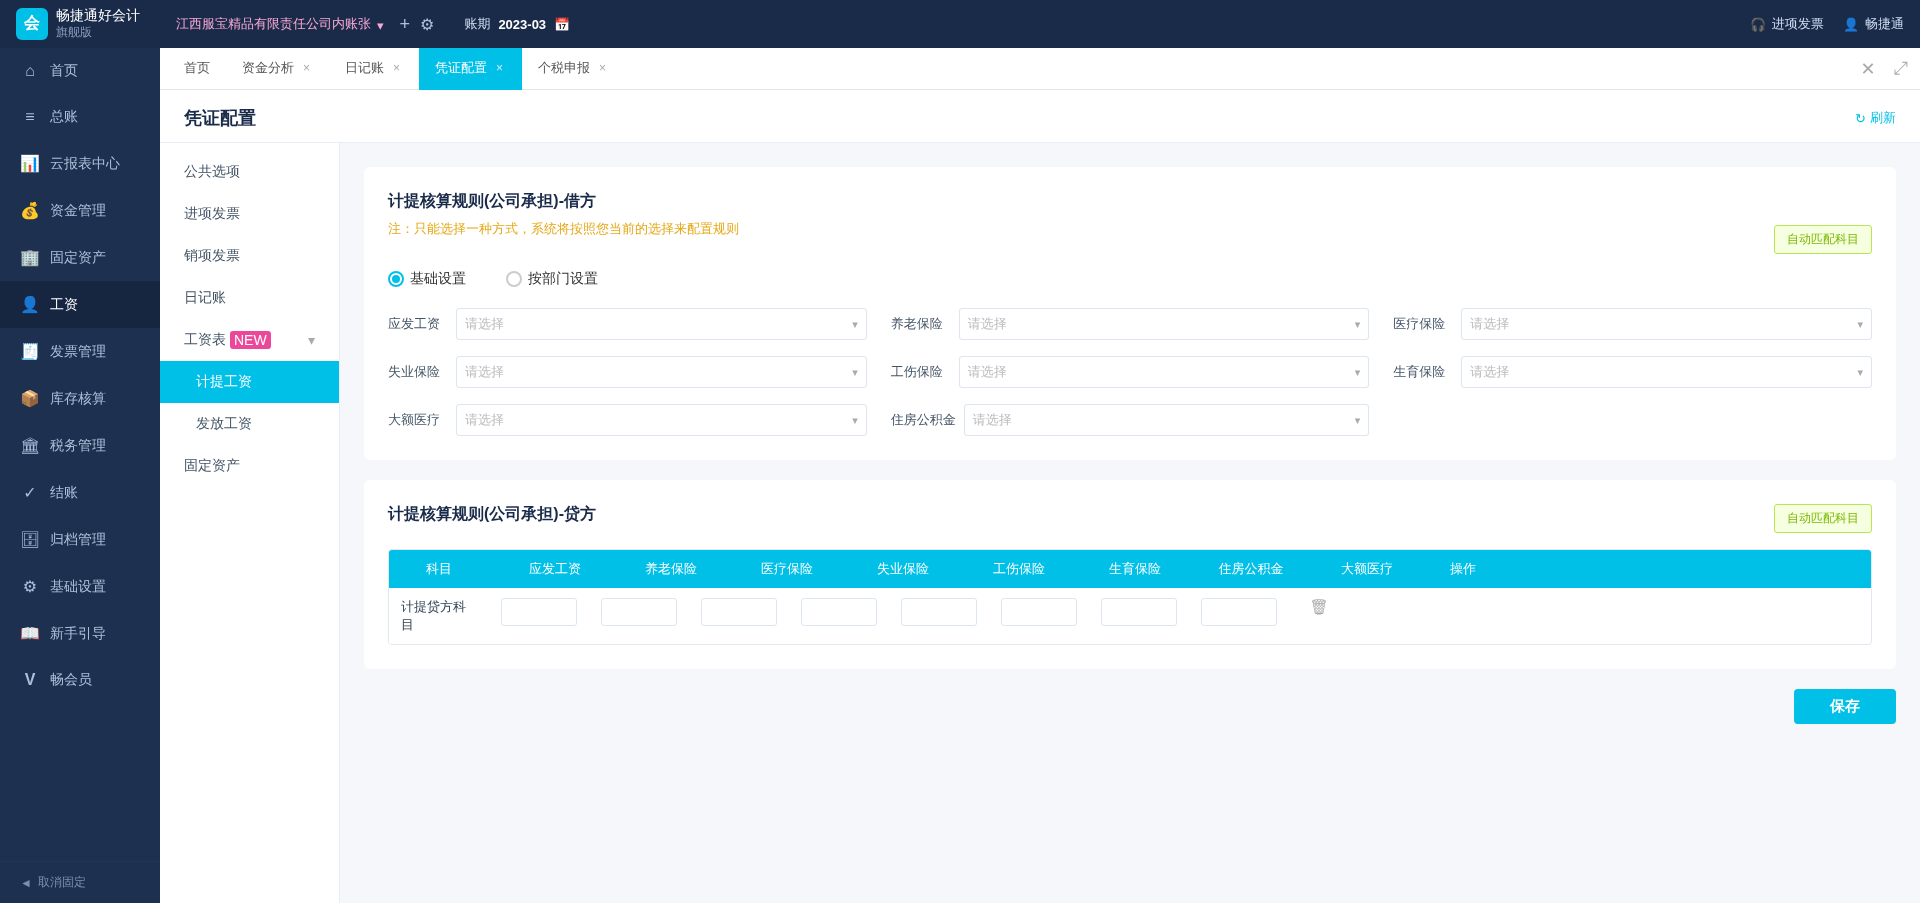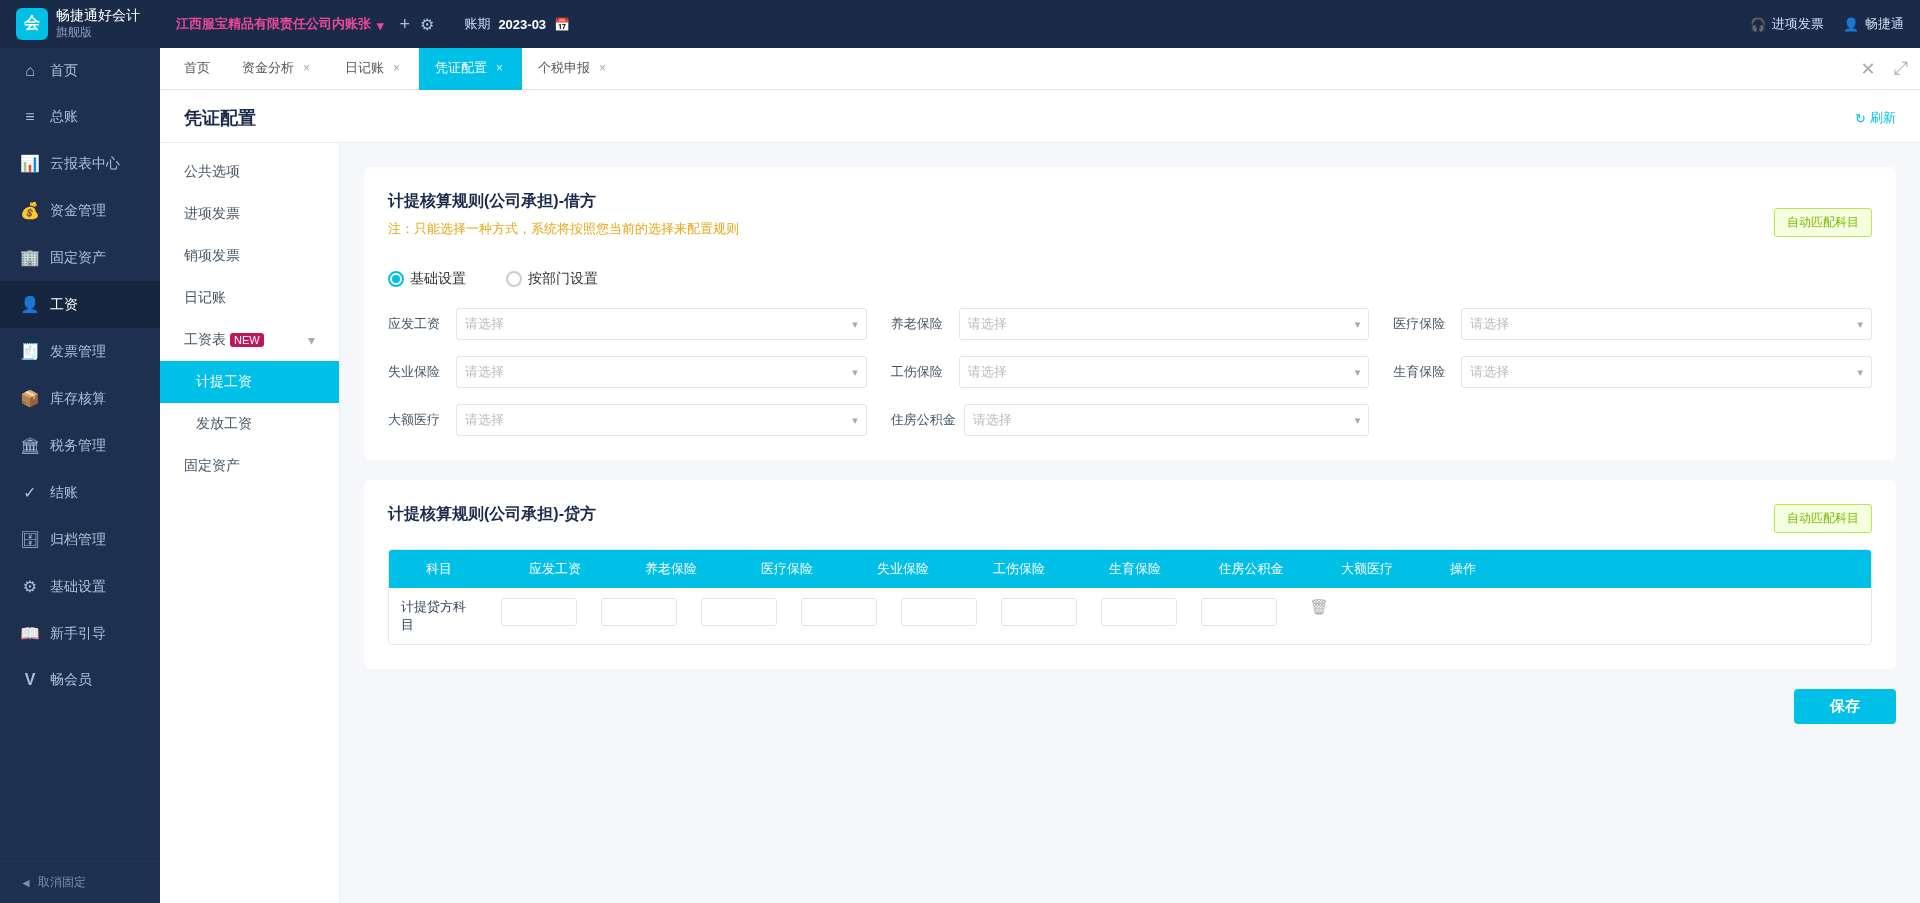--- a/index.html
+++ b/index.html
@@ -25,21 +25,21 @@
       width: 32px; height: 32px;
       background: #00c0e8;
       border-radius: 6px;
       display: flex; align-items: center; justify-content: center;
       font-size: 16px; font-weight: bold; color: white;
     }
     .logo-text { font-size: 14px; color: white; line-height: 1.2; }
     .logo-sub { font-size: 12px; color: #8899bb; }
     .top-bar-company {
       display: flex; align-items: flex-end; gap: 6px;
-      font-size: 13px; color: #ec4899; cursor: pointer; font-weight: bold;
+      font-size: 13px; color: #f9a8d4; cursor: pointer;
     }
     .top-bar-actions {
       margin-left: auto;
       display: flex; align-items: center; gap: 20px;
     }
     .top-bar-btn {
       display: flex; align-items: center; gap: 5px;
       font-size: 13px; color: #ccddf0; cursor: pointer;
     }
     .period-area {
@@ -175,23 +175,23 @@
       font-size: 14px;
       color: #445566;
       cursor: pointer;
       display: flex; align-items: center; justify-content: space-between;
     }
     .left-nav-item.active {
       background: #00c0e8;
       color: white;
     }
     .left-nav-item .badge-new {
-      background: #be185d;
+      background: #ec4899;
       color: white;
-      font-size: 11px;
+      font-size: 14px;
       padding: 1px 4px;
       border-radius: 3px;
       margin-left: 4px;
     }
 
     
     .main-panel {
       flex: 1;
       overflow-y: auto;
       padding: 24px;
@@ -211,21 +211,21 @@
       color: #1a2b4a;
       margin-bottom: 8px;
     }
     .section-note {
       font-size: 13px;
       color: #e6a817;
       margin-bottom: 16px;
     }
     .section-header {
       display: flex;
-      align-items: center;
+      align-items: flex-end;
       justify-content: space-between;
       margin-bottom: 16px;
     }
     .auto-match-btn {
       border: 1px solid #b5e853;
       color: #7ab800;
       background: #f6ffe0;
       padding: 5px 12px;
       font-size: 12px;
       border-radius: 3px;

